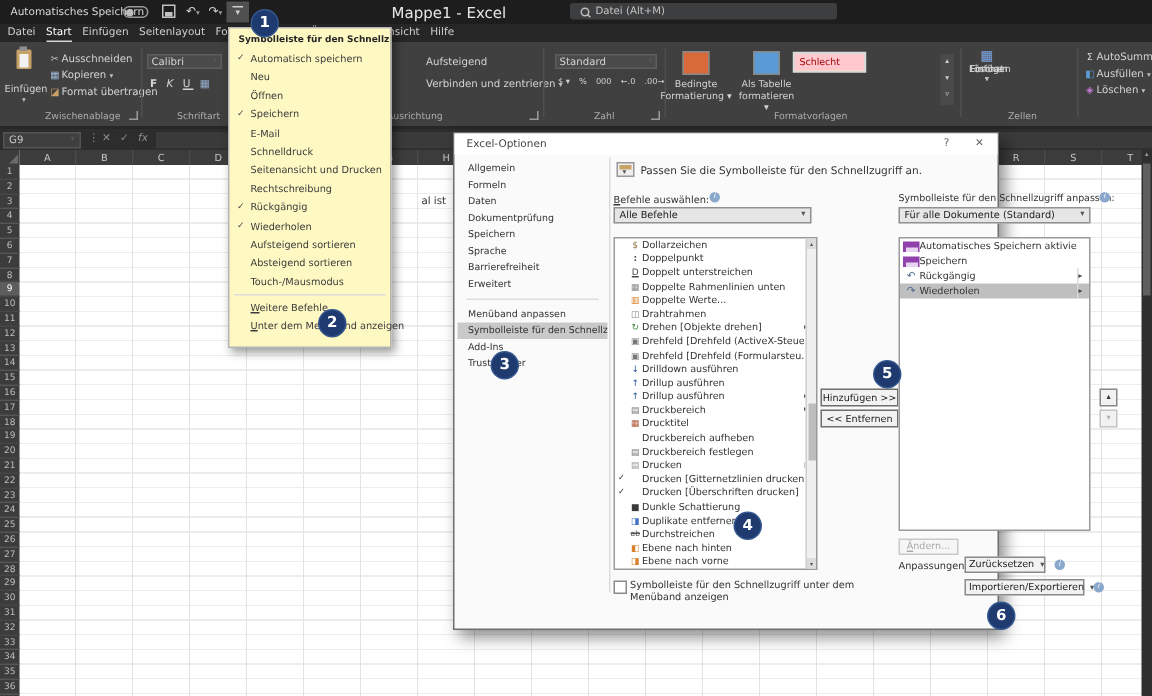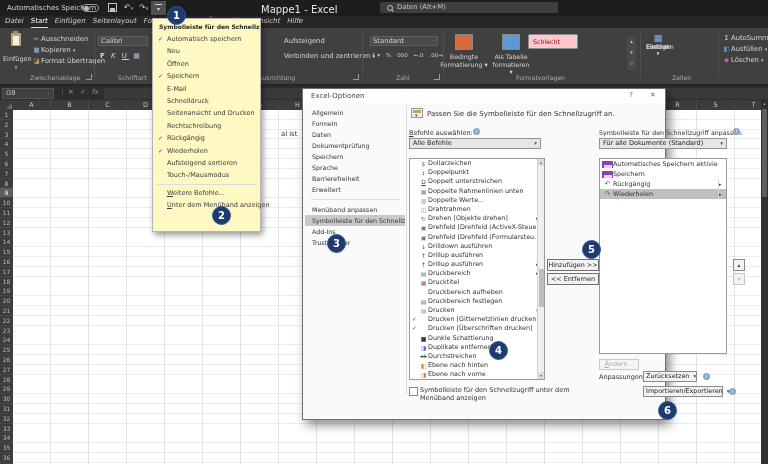--- a/index.html
+++ b/index.html
@@ -18,21 +18,21 @@
   .qat-custom{left:151px;top:1px;width:15px;height:14px;background:#505050;text-align:center;}
   .qat-custom .bar{position:absolute;left:4px;right:4px;top:3px;height:1px;background:#d0d0d0;}
   .qat-custom .chv{position:absolute;left:0;right:0;top:4px;font-size:6px;color:#d0d0d0;}
   .wtitle{left:261px;top:4px;color:#e6e6e6;font-size:10px;}
   .search{left:380px;top:2px;width:178px;height:11px;background:#3d3e40;border-radius:2px;color:#c4c4c4;font-size:6.8px;line-height:11px;}
   .mag{position:absolute;left:7px;top:3px;width:4px;height:4px;border:1px solid #bdbdbd;border-radius:50%;}
   .mag::after{content:"";position:absolute;width:3px;height:1px;background:#bdbdbd;transform:rotate(45deg);left:3px;top:4px;}
   .search span.ph{position:absolute;left:17px;}
   
   .tabsrow{left:0;top:16px;width:768px;height:12px;background:#262626;display:flex;gap:7px;padding-left:5px;box-sizing:border-box;}
-  .tab{font-size:7px;line-height:11px;color:#cfcfcf;white-space:nowrap;font-style:italic;}
+  .tab{font-size:7px;line-height:11px;color:#cfcfcf;white-space:nowrap;}
   .tab.active{color:#fff;border-bottom:1.5px solid #d8d8d8;}
   
   .ribbon{left:0;top:28px;width:768px;height:58px;background:#404040;color:#d4d4d4;border-bottom:2px solid #262626;box-sizing:border-box;}
   .gsep{position:absolute;top:4px;bottom:6px;width:1px;background:#4f4f4f;}
   .glabel{position:absolute;font-size:6.2px;color:#ababab;bottom:3px;}
   .lnc{position:absolute;width:5px;height:5px;border-right:1px solid #9a9a9a;border-bottom:1px solid #9a9a9a;bottom:4px;}
   .bigbtn{left:3px;top:3px;width:26px;height:42px;text-align:center;font-size:6.5px;}
   .clip{position:absolute;left:8px;top:2px;width:10px;height:13px;background:#c9a267;border-radius:1px;}
   .clip::before{content:"";position:absolute;left:2px;top:-2px;width:5px;height:3px;background:#8f8f8f;}
   .clip::after{content:"";position:absolute;left:2px;top:3px;width:6px;height:9px;background:#f2f2f2;}
@@ -146,21 +146,21 @@
     <span class="abs sic"></span>
     <span class="abs qbtn" style="left:124px"><span>↶</span><span class="qarr">▾</span></span>
     <span class="abs qbtn" style="left:139px"><span>↷</span><span class="qarr">▾</span></span>
     <span class="abs qat-custom">
         <span class="bar"></span>
         <span class="abs chv">▾</span>
       </span>
     <span class="abs wtitle">Mappe1 - Excel</span>
     <span class="abs search">
         <span class="mag"></span>
-        <span class="ph">Daten (Alt+M)</span>
+        <span class="ph">Datei (Alt+M)</span>
       </span>
   </div>
 
   <div class="abs tabsrow">
 
   <span class="tab">Datei</span>
       <span class="tab active">Start</span>
       <span class="tab">Einfügen</span>
       <span class="tab">Seitenlayout</span>
       <span class="tab">Formeln</span>
@@ -395,20 +395,24 @@
         <div class="mi">
           <span class="mchk">✓</span>
           <span class="mlb">Wiederholen</span>
         </div>
         <div class="mi">
           <span class="mchk"></span>
           <span class="mlb">Aufsteigend sortieren</span>
         </div>
         <div class="mi">
           <span class="mchk"></span>
+          <span class="mlb">Absteigend sortieren</span>
+        </div>
+        <div class="mi">
+          <span class="mchk"></span>
           <span class="mlb">Touch-/Mausmodus</span>
         </div>
       </div>
     <div class="mdiv"></div>
     <div>
 
     <div class="mi">
           <span class="mchk"></span>
           <span class="mlb ak">Weitere Befehle...</span>
         </div>

